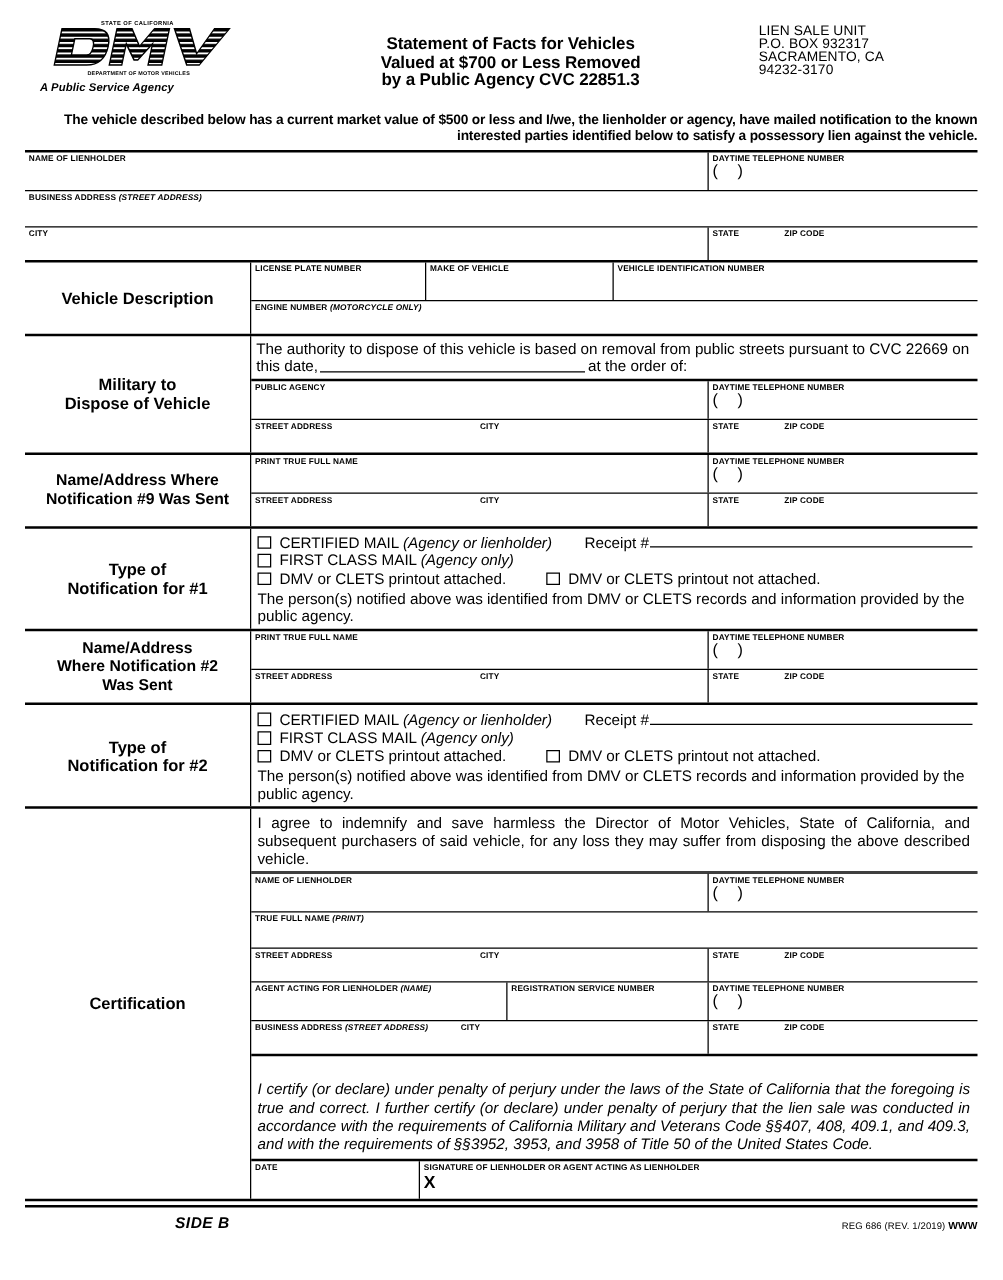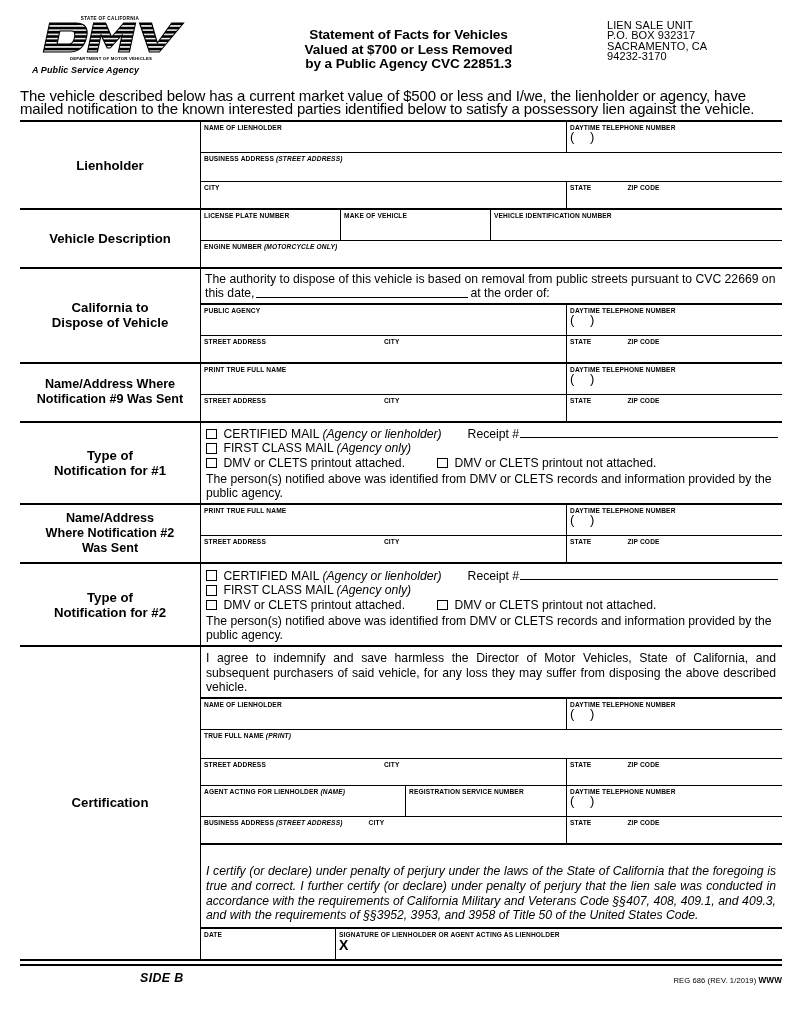--- a/index.html
+++ b/index.html
@@ -21,21 +21,21 @@
   .dmv-word svg { display:block; }
   .logo-dept { font-size:4.3px; font-weight:bold; letter-spacing:.2px; text-align:center; width:150px; margin-left:4px; margin-top:1px; }
   .logo-tag { font-size:9px; font-style:italic; font-weight:bold; margin-top:4px; letter-spacing:.1px; }
 
   .title-box { flex:1; text-align:center; padding-top:12px; }
   .title-box div { font-size:13.6px; font-weight:bold; line-height:14.6px; letter-spacing:-.1px; }
 
   .addr-box { width:175px; flex:0 0 175px; padding-top:4px; font-size:11px; line-height:10.4px; letter-spacing:.1px; }
 
   
-  .intro { font-size:15px; font-weight:normal; line-height:12.6px; padding:6px 0 5px 0; letter-spacing:-.15px; }
+  .intro { font-size:11px; font-weight:bold; line-height:12.6px; padding:6px 0 5px 0; letter-spacing:-.15px;text-align:right; }
 
   
   .tbl { border-top:2.5px solid #000; }
   .srow { display:flex; border-bottom:2.5px solid #000; }
   .lbl {
     width:181px; flex:0 0 181px;
     border-right:1px solid #000;
     display:flex; align-items:center; justify-content:center;
     text-align:center; font-weight:bold; font-size:13.2px; line-height:15px;
     padding:2px 4px;
@@ -119,21 +119,20 @@
       <div>SACRAMENTO, CA</div>
       <div>94232-3170</div>
     </div>
   </div>
 
   <div class="intro">The vehicle described below has a current market value of $500 or less and I/we, the lienholder or agency, have mailed notification to the known interested parties identified below to satisfy a possessory lien against the vehicle.</div>
 
   <div class="tbl">
 
     <div class="srow">
-      <div class="lbl">Lienholder</div>
       <div class="body">
         <div class="frow">
           <div class="cell h30" style="flex:1">
             <span class="cap">NAME OF LIENHOLDER</span>
           </div>
           <div class="cell h30" style="flex:0 0 215px">
             <span class="cap">DAYTIME TELEPHONE NUMBER</span>
             <div class="paren">(        )</div>
           </div>
         </div>
@@ -171,21 +170,21 @@
           <div class="cell h26" style="flex:1; border-right:none">
             <span class="cap"><span>ENGINE NUMBER</span> <i>(MOTORCYCLE ONLY)</i></span>
           </div>
         </div>
       </div>
     </div>
 
     <div class="srow">
       <div class="lbl">
         <div>
-          <div>California to</div>
+          <div>Military to</div>
           <div>Dispose of Vehicle</div>
         </div>
       </div>
       <div class="body">
         <div class="frow">
           <div class="free" style="flex:1">
             <span>The authority to dispose of this vehicle is based on removal from public streets pursuant to CVC 22669 on this date,</span><span class="ul"></span><span>at the order of:</span>
           </div>
         </div>
         <div class="frow" style="border-top:1px solid #000">

